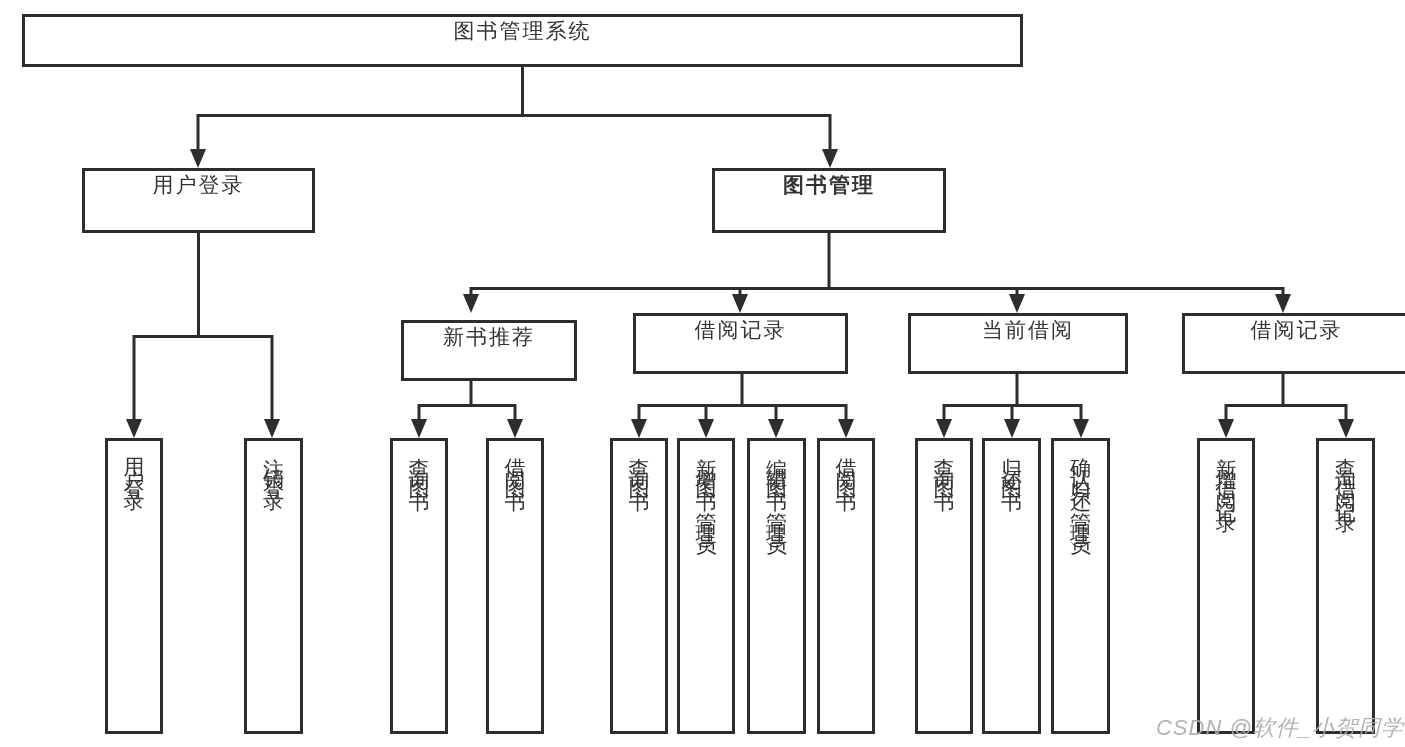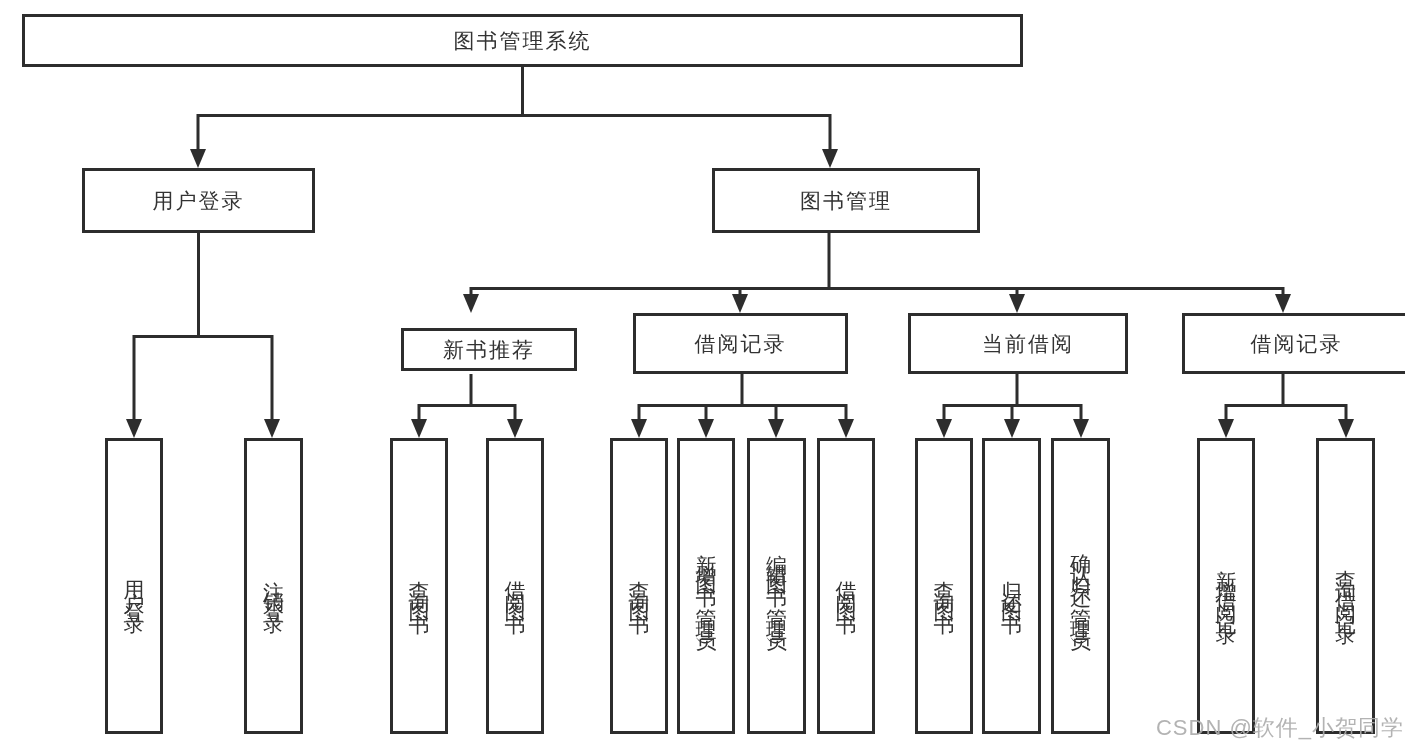--- a/index.html
+++ b/index.html
@@ -9,41 +9,42 @@
     background:#ffffff;
     font-family:"Liberation Sans","DejaVu Sans",sans-serif;
     overflow:hidden;
   }
   #wires{position:absolute;left:0;top:0;z-index:1;}
   .box{
     position:absolute;
     box-sizing:border-box;
     border:3px solid #2d2d2d;
     background:#ffffff;
-    display:flex;align-items:center;justify-content:center;
+    display:flex;align-items:flex-start;justify-content:center;
     color:#333333;
     z-index:2;
   }
   .hbox{font-size:21px;letter-spacing:2px;}
   .vbox > span{
     writing-mode:vertical-rl;
     text-orientation:mixed;
     font-size:21px;
     letter-spacing:11px;
     line-height:1.05;
     color:#333333;
   }
   .watermark{
     position:absolute;
     right:1px;top:713px;
     font-size:22px;
     letter-spacing:1px;
     color:rgba(172,172,172,0.92);
     z-index:5;
     white-space:nowrap;
+    font-style:italic;
   }
 </style>
 </head>
 <body>
 
 <div id="stage">
 
   <svg id="wires" width="1405" height="747" viewBox="0 0 1405 747">
     <g stroke="#2d2d2d" stroke-width="3" fill="none">
 
@@ -84,25 +85,25 @@
     </g>
   </svg>
 
   <div class="box hbox" style="left:22px;top:14px;width:1001px;height:53px;">
     <span>图书管理系统</span>
   </div>
 
   <div class="box hbox" style="left:82px;top:168px;width:233px;height:65px;">
     <span>用户登录</span>
   </div>
-  <div class="box hbox" style="left:712px;top:168px;width:268px;height:65px;">
+  <div class="box hbox" style="left:712px;top:168px;width:234px;height:65px;font-weight:bold;">
     <span>图书管理</span>
   </div>
 
-  <div class="box hbox" style="left:401px;top:328px;width:176px;height:43px;">
+  <div class="box hbox" style="left:401px;top:320px;width:176px;height:61px;">
     <span>新书推荐</span>
   </div>
   <div class="box hbox" style="left:633px;top:313px;width:215px;height:61px;">
     <span>借阅记录</span>
   </div>
   <div class="box hbox" style="left:908px;top:313px;width:220px;height:61px;padding-left:20px;">
     <span>当前借阅</span>
   </div>
   <div class="box hbox" style="left:1182px;top:313px;width:229px;height:61px;">
     <span>借阅记录</span>

